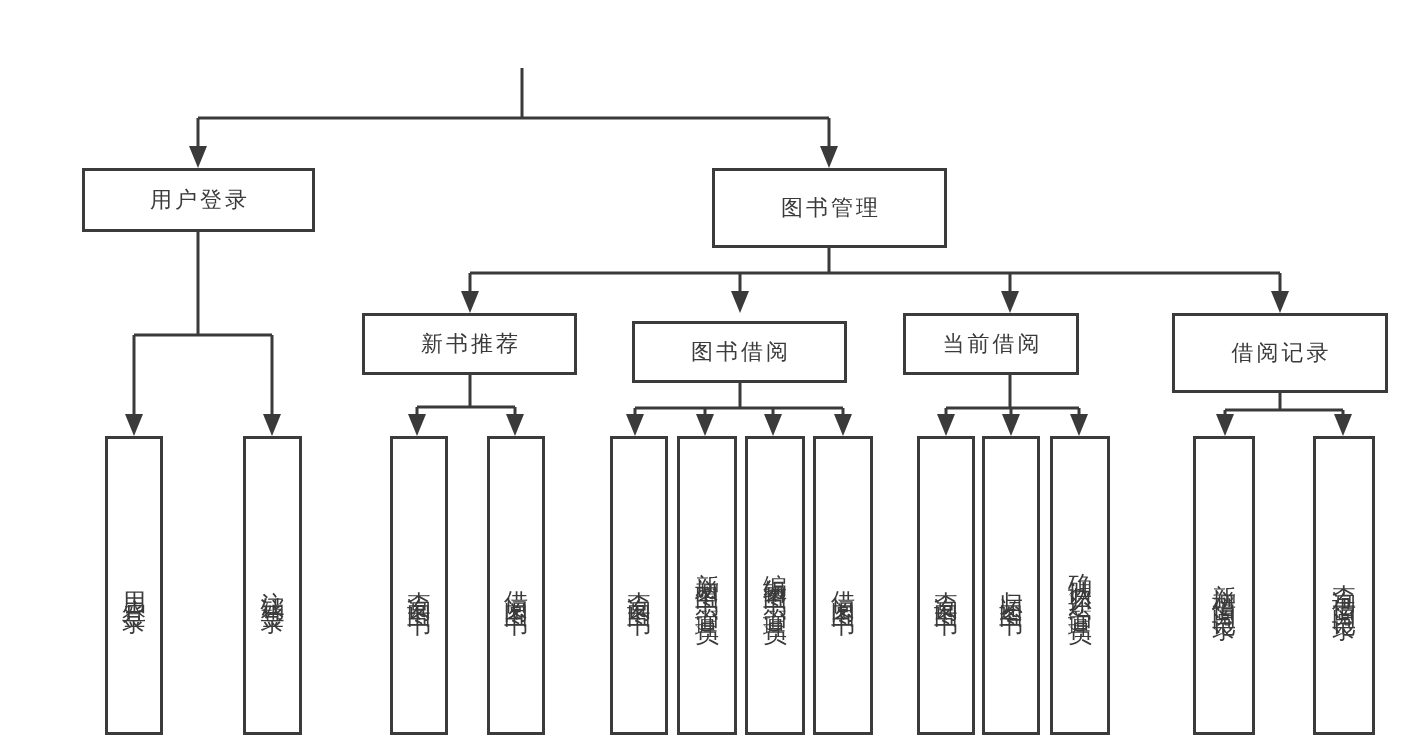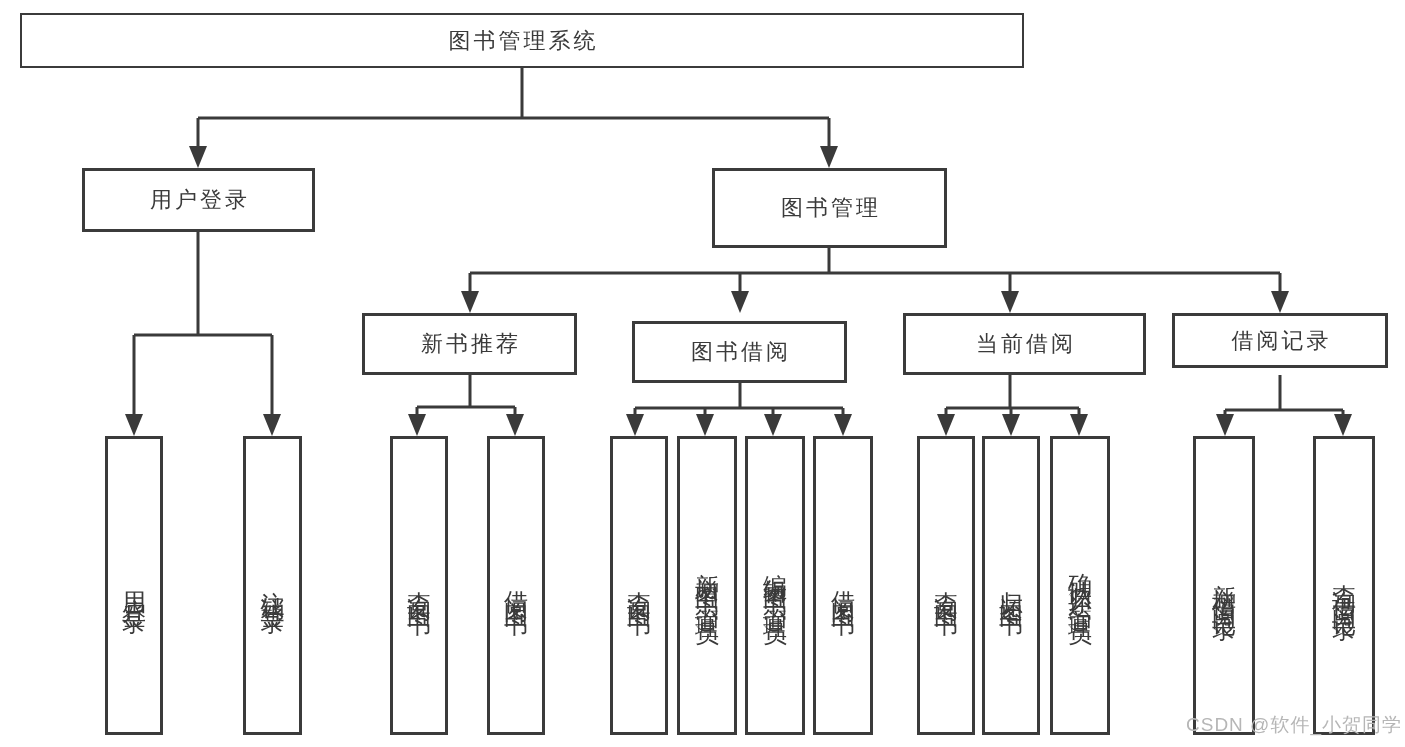--- a/index.html
+++ b/index.html
@@ -61,41 +61,38 @@
       <polygon points="764,414 782,414 773,436"></polygon>
       <polygon points="834,414 852,414 843,436"></polygon>
       <polygon points="937,414 955,414 946,436"></polygon>
       <polygon points="1002,414 1020,414 1011,436"></polygon>
       <polygon points="1070,414 1088,414 1079,436"></polygon>
       <polygon points="1216,414 1234,414 1225,436"></polygon>
       <polygon points="1334,414 1352,414 1343,436"></polygon>
     </g>
   </svg>
 
-  <div class="node root" style="left:20px;top:13px;width:1004px;height:55px;">
-    <span class="hlabel">图书管理系统</span>
-  </div>
 
   <div class="node" style="left:82px;top:168px;width:233px;height:64px;">
     <span class="hlabel">用户登录</span>
   </div>
   <div class="node" style="left:712px;top:168px;width:235px;height:80px;">
     <span class="hlabel">图书管理</span>
   </div>
 
   <div class="node" style="left:362px;top:313px;width:215px;height:62px;align-items:center;">
     <span class="hlabel">新书推荐</span>
   </div>
   <div class="node" style="left:632px;top:313px;width:215px;height:62px;margin-top:8px;">
     <span class="hlabel">图书借阅</span>
   </div>
-  <div class="node" style="left:903px;top:313px;width:243px;height:62px;">
+  <div class="node" style="left:903px;top:313px;width:176px;height:62px;">
     <span class="hlabel">当前借阅</span>
   </div>
-  <div class="node" style="left:1172px;top:313px;width:216px;height:55px;">
+  <div class="node" style="left:1172px;top:313px;width:216px;height:80px;">
     <span class="hlabel">借阅记录</span>
   </div>
 
   <div class="node leaf" style="left:105px;top:436px;width:58px;height:299px;">
     <span class="vlabel">用户登录</span>
   </div>
   <div class="node leaf" style="left:243px;top:436px;width:59px;height:299px;">
     <span class="vlabel">注销登录</span>
   </div>
 
@@ -129,15 +126,14 @@
     <span class="vlabel">确认归还（管理员）</span>
   </div>
 
   <div class="node leaf" style="left:1193px;top:436px;width:62px;height:299px;">
     <span class="vlabel">新增借阅记录</span>
   </div>
   <div class="node leaf" style="left:1313px;top:436px;width:62px;height:299px;">
     <span class="vlabel">查询借阅记录</span>
   </div>
 
-  <div class="watermark">CSDN @软件_小贺同学</div>
 
 </div>
 
 </body></html>

